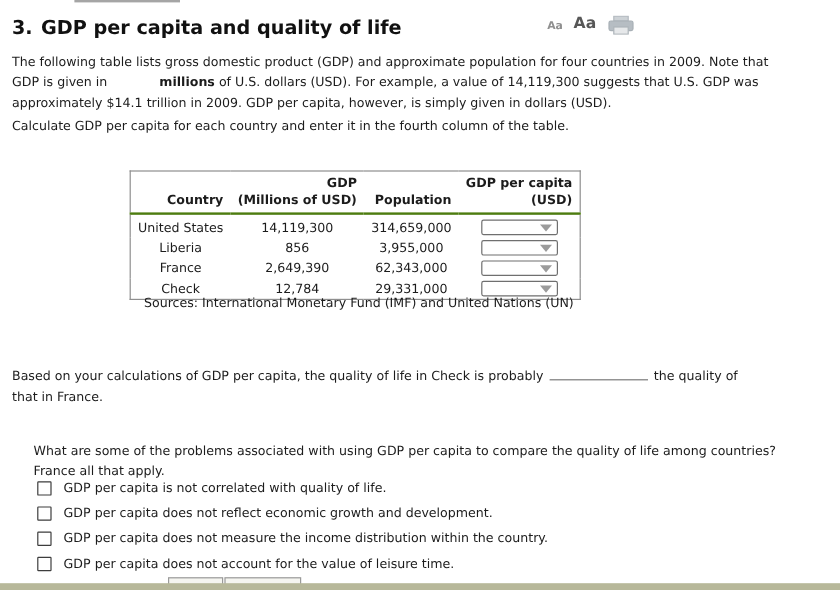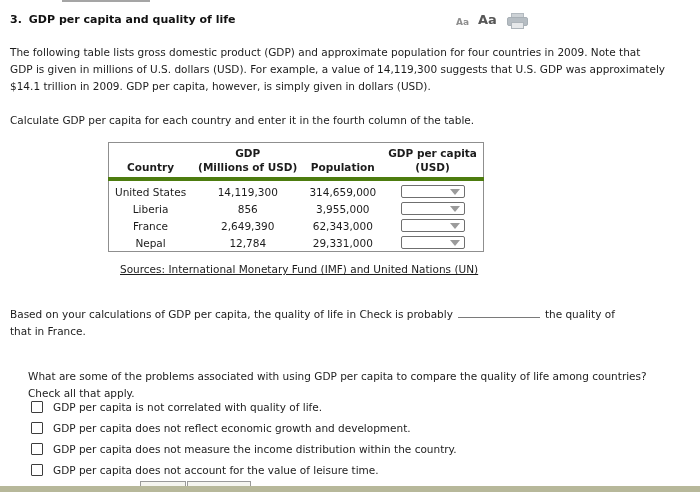--- a/index.html
+++ b/index.html
@@ -6,52 +6,52 @@
   html,body { background:#ffffff; }
   #screen {
     position:relative; width:700px; height:492px; overflow:hidden;
     background:#ffffff; font-family:"DejaVu Sans", sans-serif;
     color:#1c1c1c; font-size:10.5px;
   }
   
   #top-artifact { position:absolute; left:62px; top:0; width:88px; height:2px; background:#a5a5a5; }
 
   
-  #title-row { position:absolute; left:10px; top:13px; font-size:11px; font-weight:bold; color:#111; }
+  #title-row { position:absolute; left:10px; top:13px; font-size:16px; font-weight:bold; color:#111; }
   #title-row .num { margin-right:7px; }
   #aa-small { position:absolute; left:456px; top:17px; font-size:9px; font-weight:bold; color:#8f8f8f; cursor:pointer; }
   #aa-large { position:absolute; left:478px; top:12px; font-size:13px; font-weight:bold; color:#575757; cursor:pointer; }
   #printer  { position:absolute; left:506px; top:13px; cursor:pointer; }
 
   
   .para { position:absolute; left:10px; width:655px; line-height:17px; color:#1c1c1c; }
   #p1 { top:44px; }
-  #p2 { top:112px; }
-  #p1 b { font-weight:normal; }
+  #p2 { top:97px; }
+  #p1 b { font-weight:bold;margin-left:40px; }
 
   
   #gdp-table-wrap { position:absolute; left:108px; top:142px; }
   table.gdp { border-collapse:collapse; background:#fff; border:1px solid #8f8f8f; font-size:10.5px; }
   table.gdp th {
-    font-weight:bold; text-align:center; vertical-align:bottom;
-    padding:3px 6px 3px; border-bottom:4px solid #4d7c0f; line-height:14px; white-space:nowrap;
+    font-weight:bold; text-align:right; vertical-align:bottom;
+    padding:3px 6px 3px; border-bottom:2px solid #4d7c0f; line-height:14px; white-space:nowrap;
   }
   table.gdp td { text-align:center; padding:1px 6px; height:17px; white-space:nowrap;margin-top:17px; }
   table.gdp tr.first td { padding-top:3px; }
   .dd {
     position:relative; width:64px; height:13px; margin:1px auto;
     background:#fff; border:1px solid #6f6f6f; border-radius:2px; cursor:pointer;
   }
   .dd-arrow {
     position:absolute; right:4px; top:3px; width:0; height:0;
     border-left:5px solid transparent; border-right:5px solid transparent;
     border-top:6px solid #9b9b9b;
   }
 
-  #sources { position:absolute; left:120px; top:263px; color:#1c1c1c;text-decoration:underline; }
+  #sources { position:absolute; left:120px; top:247px; color:#1c1c1c; }
 
   
   #fill { position:absolute; left:10px; top:306px; width:680px; line-height:17px; }
   #blank {
     display:inline-block; width:82px; height:11px; margin:0 5px;
     border-bottom:1px solid #7a7a7a; cursor:pointer; vertical-align:baseline;
   }
 
   
   #question { position:absolute; left:28px; top:368px; width:670px; line-height:17px; }
@@ -139,21 +139,21 @@
           <td>France</td>
           <td>2,649,390</td>
           <td>62,343,000</td>
           <td>
             <div class="dd">
                 <span class="dd-arrow"></span>
               </div>
           </td>
         </tr>
         <tr>
-          <td>Nepal</td>
+          <td>Check</td>
           <td>12,784</td>
           <td>29,331,000</td>
           <td>
             <div class="dd">
                 <span class="dd-arrow"></span>
               </div>
           </td>
         </tr>
       </tbody>
     </table>
@@ -161,21 +161,21 @@
 
   <div id="sources">Sources: International Monetary Fund (IMF) and United Nations (UN)</div>
 
   <div id="fill">
     <span>Based on your calculations of GDP per capita, the quality of life in Check is probably</span><span id="blank"></span><span>the quality of</span>
     <div>that in France.</div>
   </div>
 
   <div id="question">
     <div>What are some of the problems associated with using GDP per capita to compare the quality of life among countries?</div>
-    <div>Check all that apply.</div>
+    <div>France all that apply.</div>
   </div>
 
   <div id="options">
     <div class="opt">
       <span class="cb"></span>
       <span class="opt-label">GDP per capita is not correlated with quality of life.</span>
     </div>
     <div class="opt">
       <span class="cb"></span>
       <span class="opt-label">GDP per capita does not reflect economic growth and development.</span>

